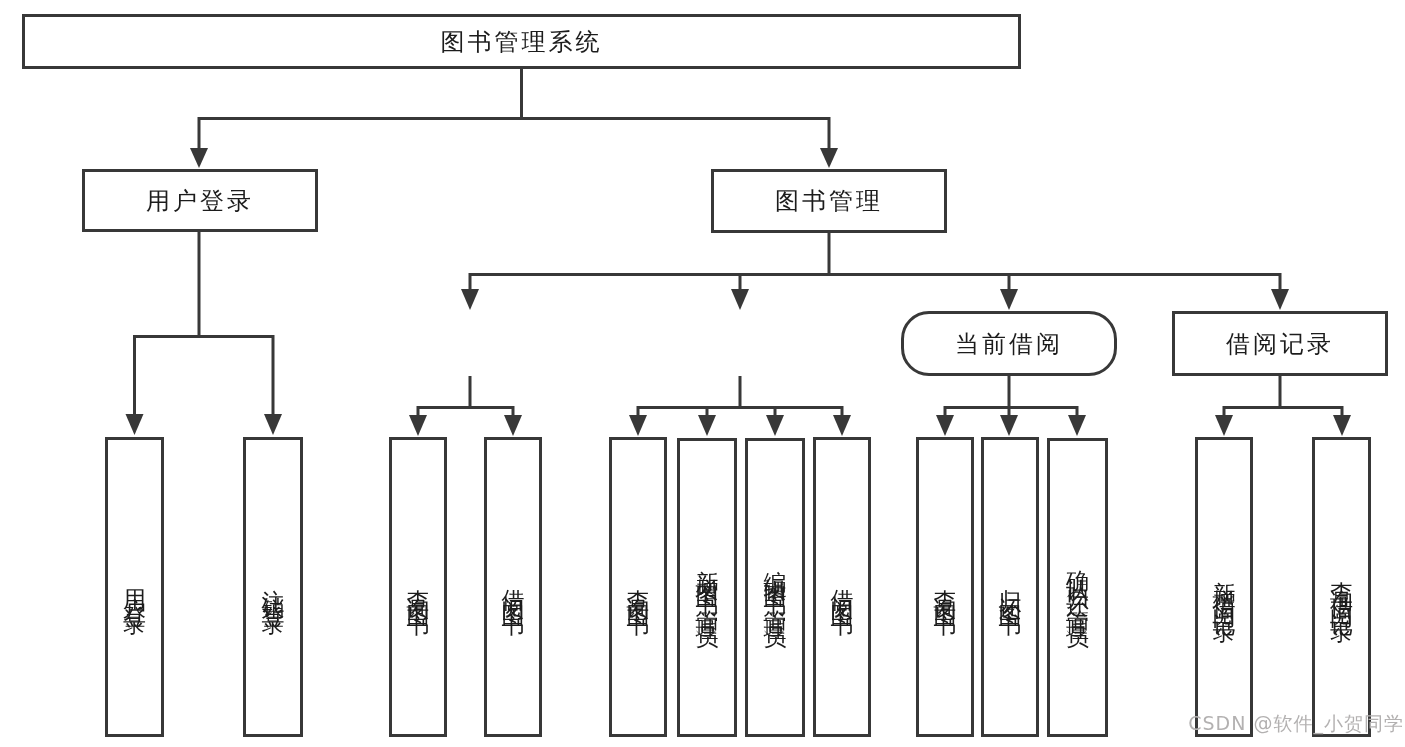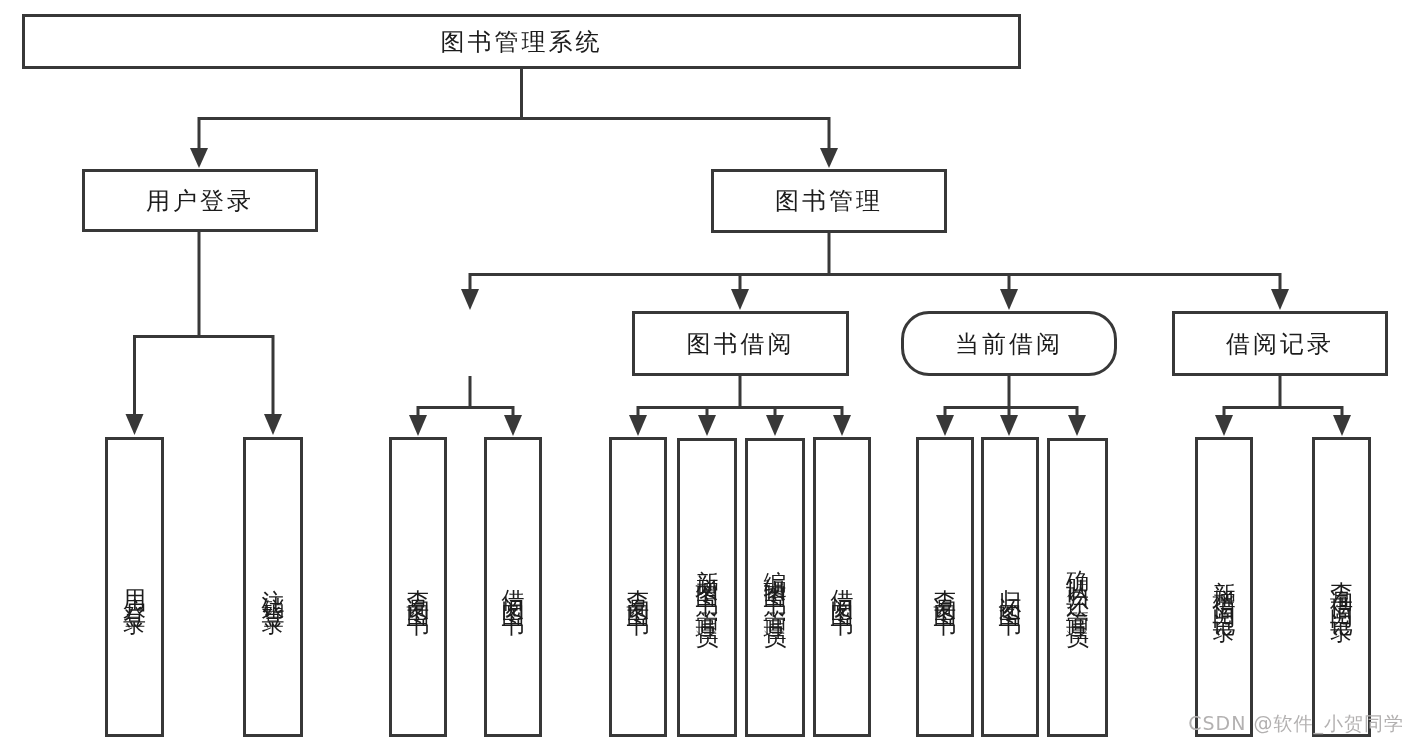--- a/index.html
+++ b/index.html
@@ -97,21 +97,20 @@
       <polygon points="1224,436 1215,415 1233,415"></polygon>
       <polygon points="1342,436 1333,415 1351,415"></polygon>
     </g>
   </svg>
 
   <div class="node" style="left:22px;top:14px;width:999px;height:55px;">图书管理系统</div>
 
   <div class="node" style="left:82px;top:169px;width:236px;height:63px;">用户登录</div>
   <div class="node" style="left:711px;top:169px;width:236px;height:64px;">图书管理</div>
 
-  <div class="node" style="left:632px;top:311px;width:217px;height:65px;">图书借阅</div>
   <div class="node" style="left:901px;top:311px;width:216px;height:65px;border-radius:28px;">当前借阅</div>
   <div class="node" style="left:1172px;top:311px;width:216px;height:65px;">借阅记录</div>
 
   <div class="node v" style="left:105px;top:437px;width:59px;height:300px;">用户登录</div>
   <div class="node v" style="left:243px;top:437px;width:60px;height:300px;">注销登录</div>
 
   <div class="node v" style="left:389px;top:437px;width:58px;height:300px;">查询图书</div>
   <div class="node v" style="left:484px;top:437px;width:58px;height:300px;">借阅图书</div>
 
   <div class="node v" style="left:609px;top:437px;width:58px;height:300px;">查询图书</div>

